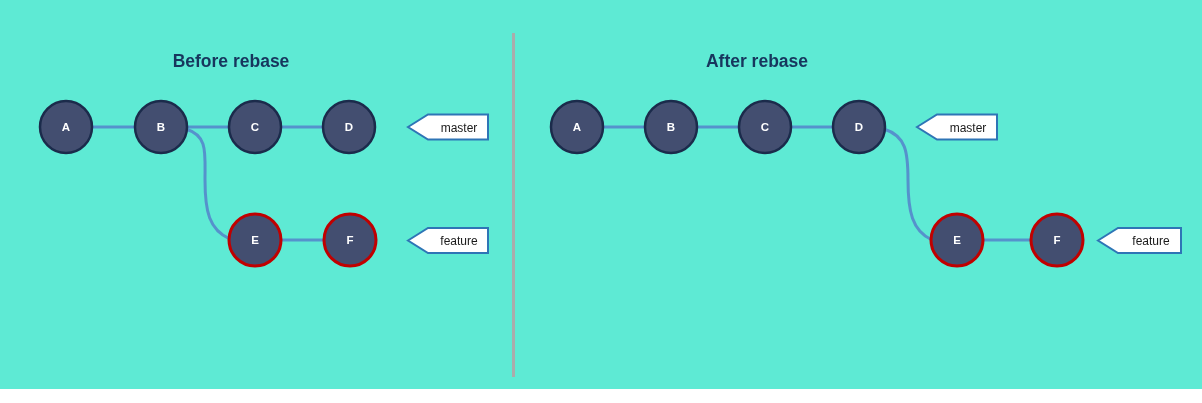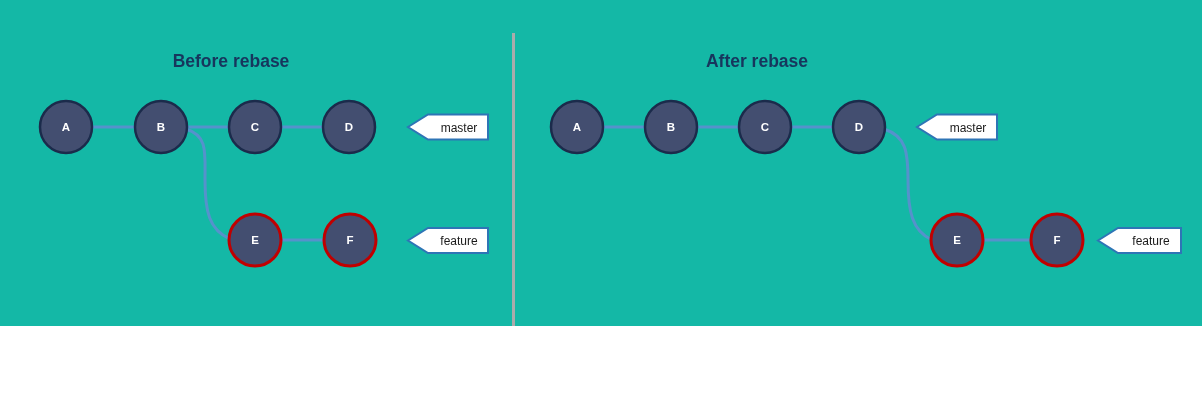--- a/index.html
+++ b/index.html
@@ -1,20 +1,20 @@
 <!DOCTYPE html>
 <html><head>
 <meta charset="utf-8">
 <style>
   html, body { margin: 0; padding: 0; background: #ffffff; }
   .canvas {
     position: relative;
     width: 1202px;
-    height: 326px;
-    background: #14b8a6;
+    height: 389px;
+    background: #5eead4;
     overflow: hidden;
   }
   svg { display: block; }
   .panel-title {
     font-family: "Liberation Sans", sans-serif;
     font-size: 17.5px;
     font-weight: bold;
     text-anchor: middle;
   }
   .node-label {

